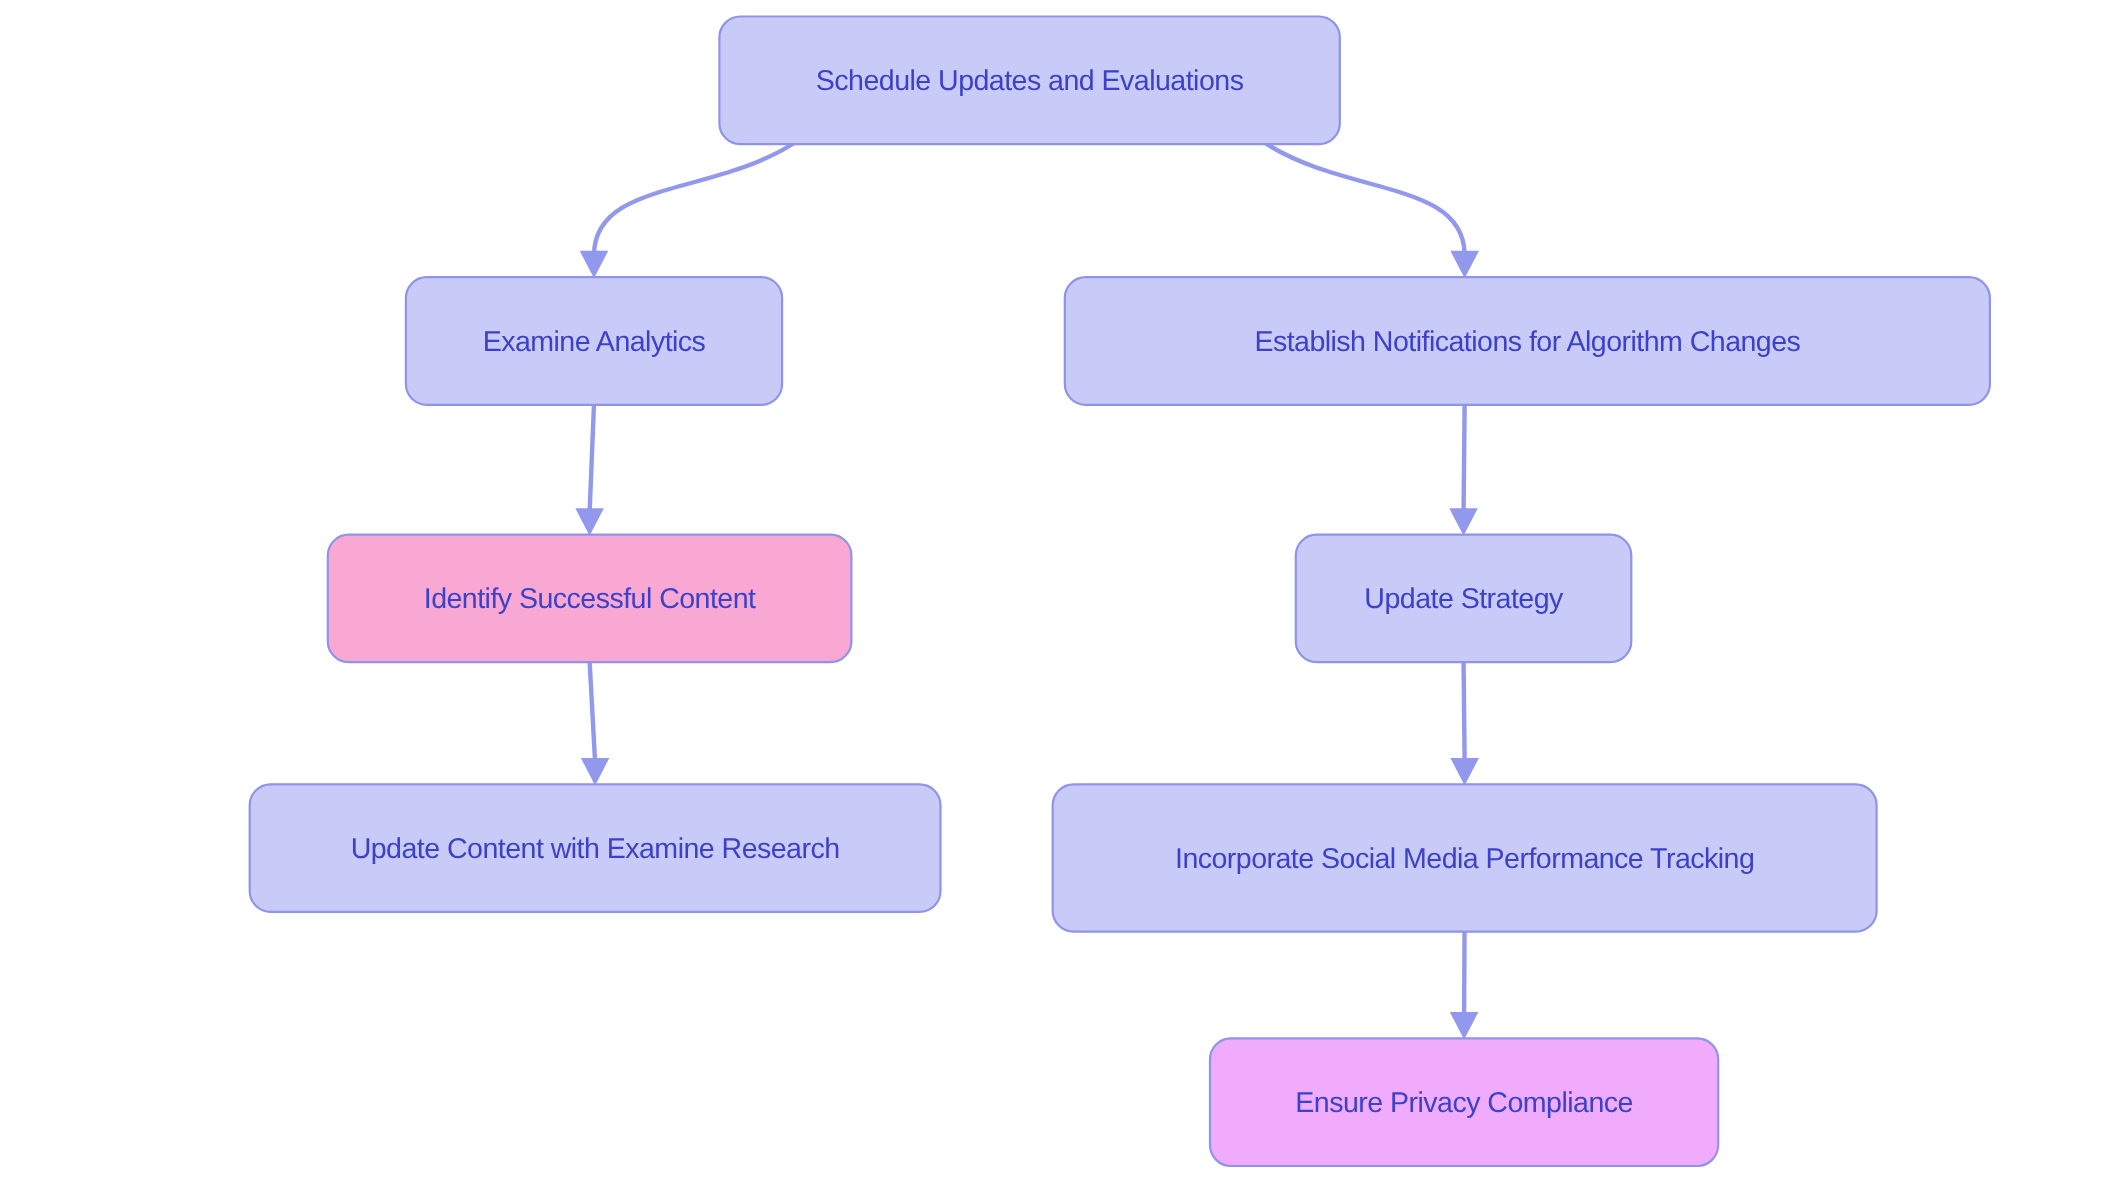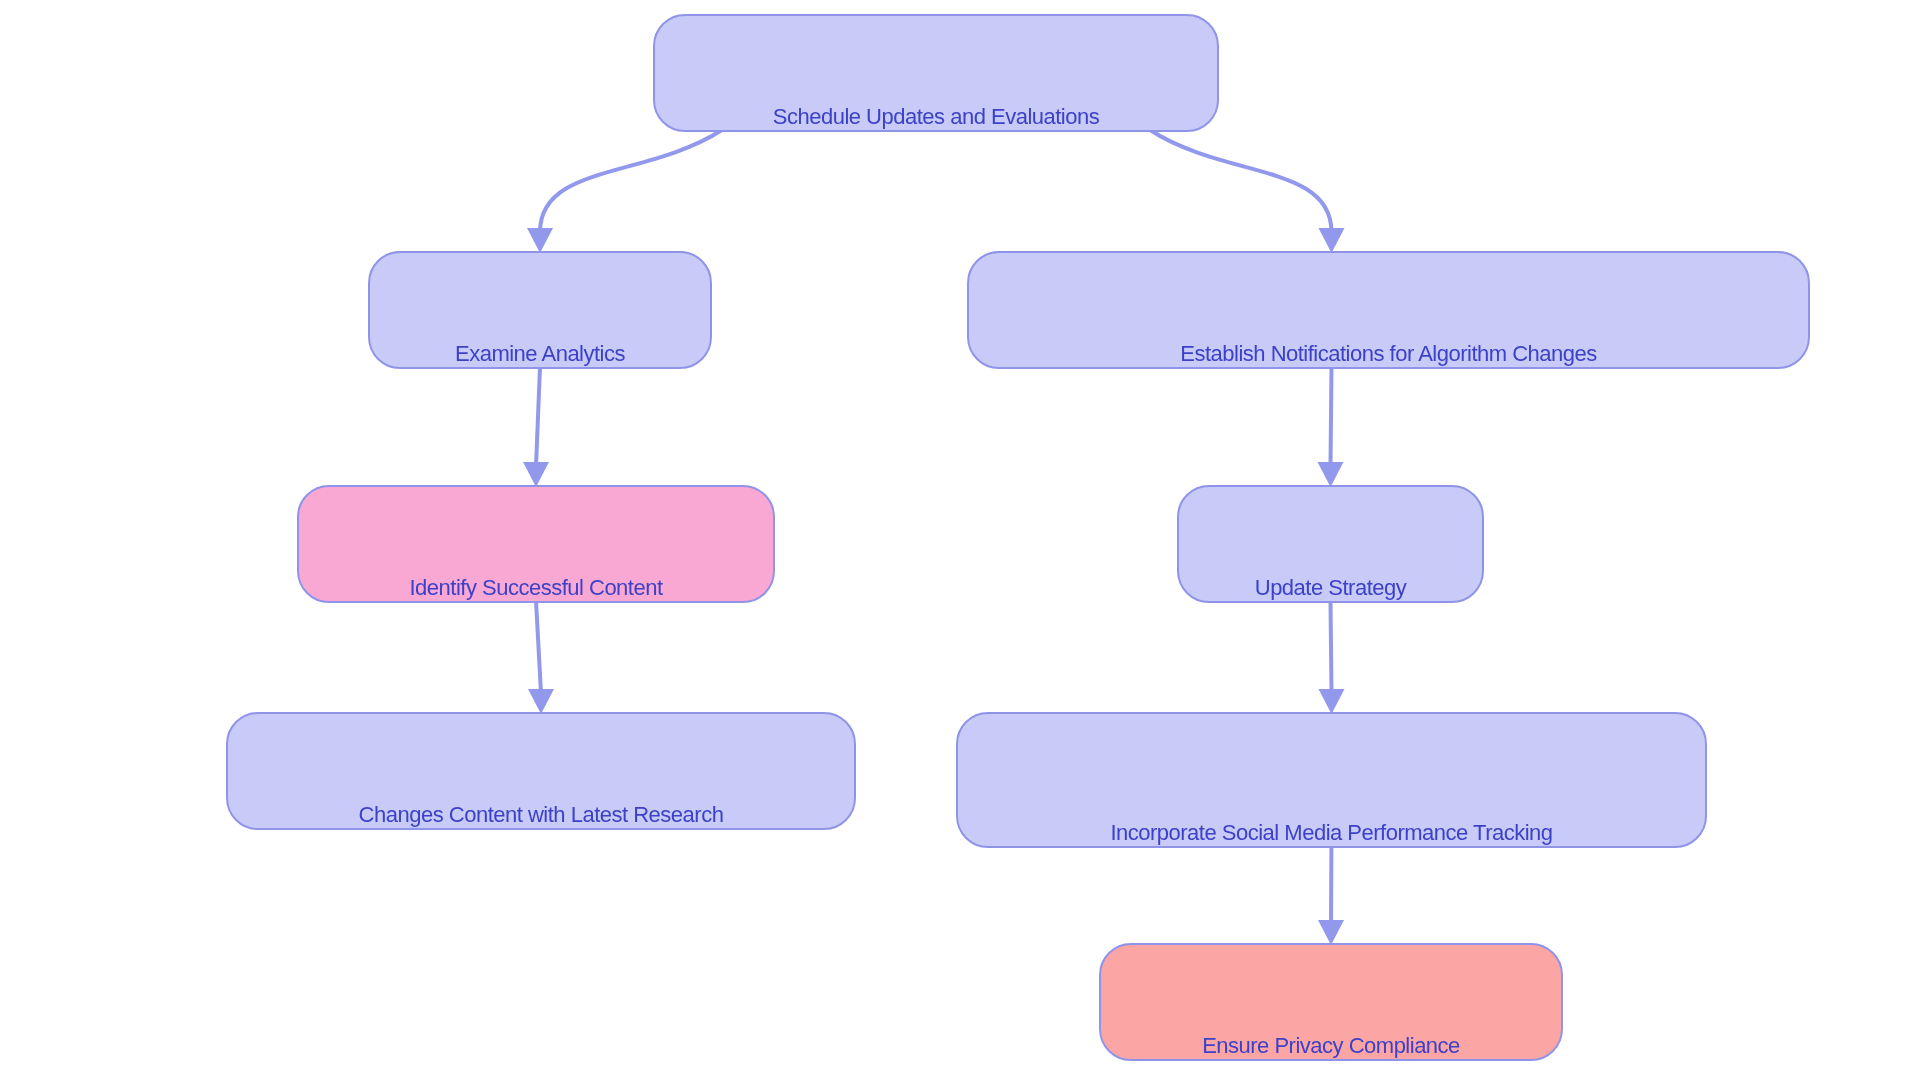--- a/index.html
+++ b/index.html
@@ -21,26 +21,26 @@
     position: absolute;
     left: 0;
     top: 0;
     width: 1920px;
     height: 1083px;
     pointer-events: none;
   }
   .node {
     position: absolute;
     box-sizing: border-box;
-    border-radius: 32px;
+    border-radius: 20px;
     display: flex;
-    align-items: flex-end;
+    align-items: center;
     justify-content: center;
     white-space: nowrap;
-    font-size: 22px;
+    font-size: 26px;
     letter-spacing: -0.5px;
     font-weight: 400;
     text-align: center;
   }
 </style>
 </head>
 <body>
 
 <div id="canvas">
   <svg id="edge-layer" width="1920" height="1083" viewBox="0 0 1920 1083" xmlns="http://www.w3.org/2000/svg">
@@ -69,21 +69,21 @@
     <div class="node" style="left: 967px; top: 251px; width: 843px; height: 118px; background: rgb(200, 202, 248); border: 2px solid rgb(143, 148, 233); color: rgb(60, 65, 200);">
       <span>Establish Notifications for Algorithm Changes</span>
     </div>
     <div class="node" style="left: 297px; top: 485px; width: 478px; height: 118px; background: #f9a8d4; border: 2px solid rgb(143, 148, 233); color: rgb(60, 65, 200);">
       <span>Identify Successful Content</span>
     </div>
     <div class="node" style="left: 1177px; top: 485px; width: 307px; height: 118px; background: rgb(200, 202, 248); border: 2px solid rgb(143, 148, 233); color: rgb(60, 65, 200);">
       <span>Update Strategy</span>
     </div>
     <div class="node" style="left: 226px; top: 712px; width: 630px; height: 118px; background: rgb(200, 202, 248); border: 2px solid rgb(143, 148, 233); color: rgb(60, 65, 200);">
-      <span>Changes Content with Latest Research</span>
+      <span>Update Content with Examine Research</span>
     </div>
     <div class="node" style="left: 956px; top: 712px; width: 751px; height: 136px; background: rgb(200, 202, 248); border: 2px solid rgb(143, 148, 233); color: rgb(60, 65, 200);">
       <span>Incorporate Social Media Performance Tracking</span>
     </div>
-    <div class="node" style="left: 1099px; top: 943px; width: 464px; height: 118px; background: #fca5a5; border: 2px solid rgb(143, 148, 233); color: rgb(60, 65, 200);">
+    <div class="node" style="left: 1099px; top: 943px; width: 464px; height: 118px; background: #f0abfc; border: 2px solid rgb(143, 148, 233); color: rgb(60, 65, 200);">
       <span>Ensure Privacy Compliance</span>
     </div>
   </div>
 
 </body></html>

